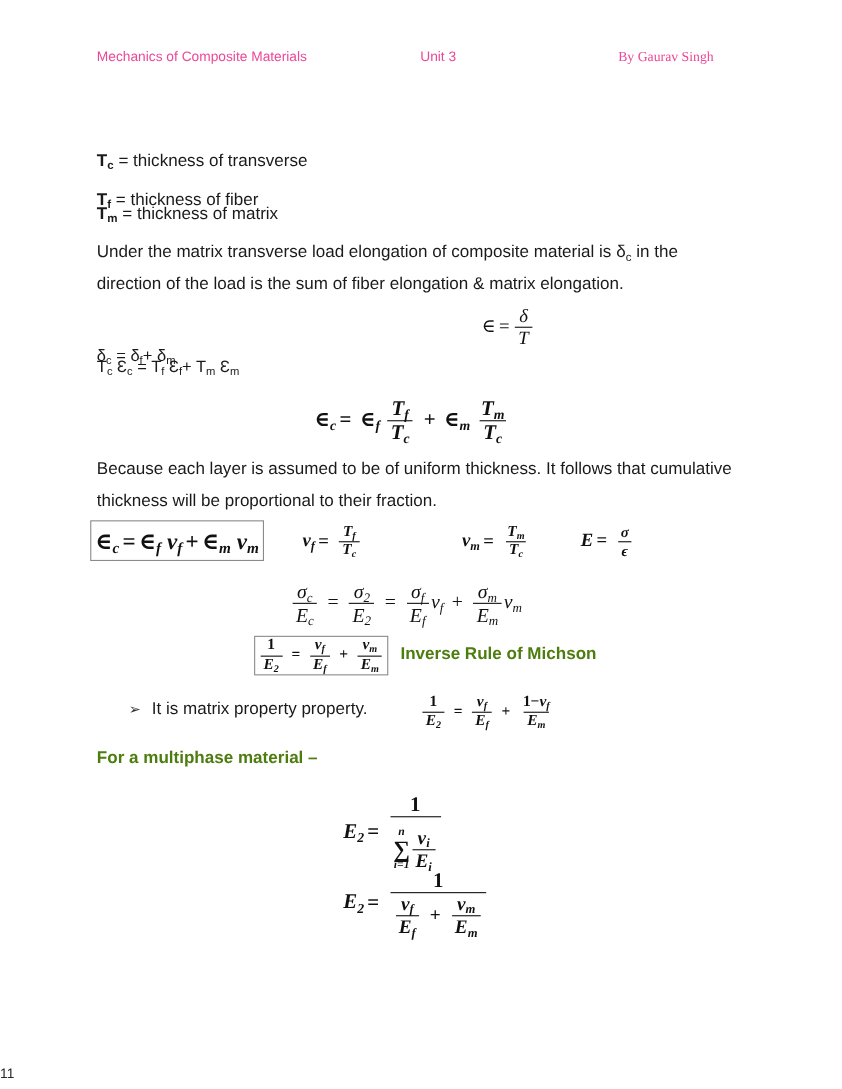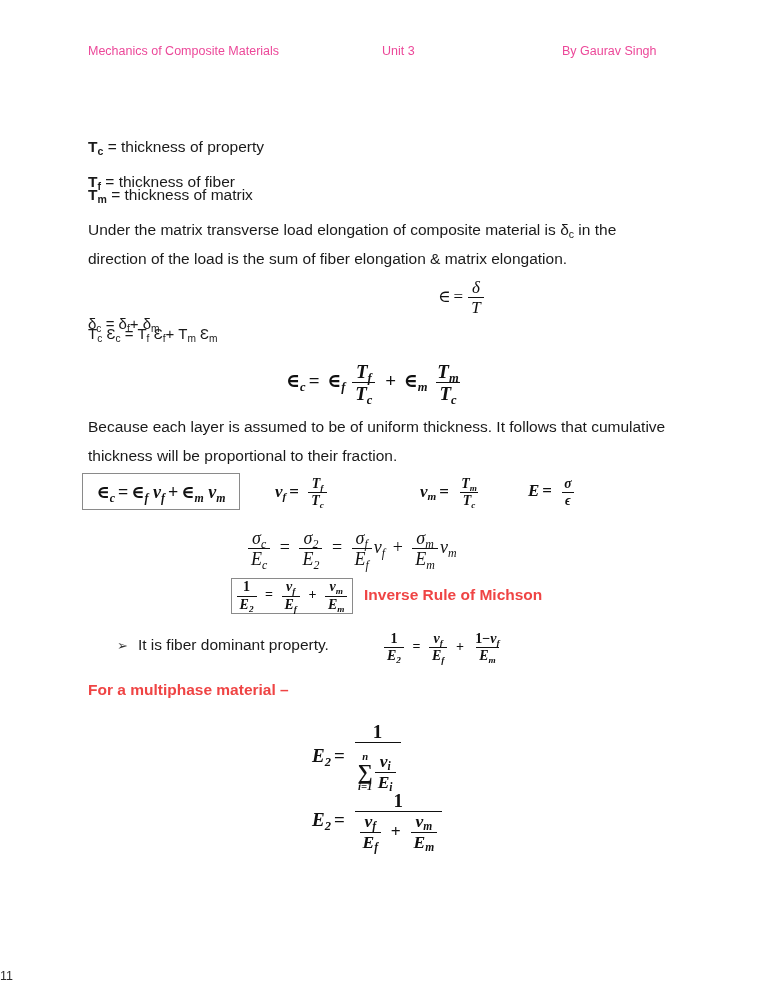--- a/index.html
+++ b/index.html
@@ -21,21 +21,21 @@
     position: absolute;
     top: 44px;
     left: 88px;
     width: 600px;
     height: 20px;
     font-size: 12.5px;
     color: #ec4899;
   }
   .page-header .hdr-left   { position: absolute; left: 0px;   top: 0; white-space: nowrap; }
   .page-header .hdr-center { position: absolute; left: 294px; top: 0; white-space: nowrap; }
-  .page-header .hdr-right  { position: absolute; left: 474px; top: 0; white-space: nowrap; }
+  .page-header .hdr-right  { position: absolute; left: 474px; top: 0; white-space: nowrap; font-family: Liberation Serif, serif; }
 
   
   .body-text {
     position: absolute;
     font-size: 15.5px;
     line-height: 28px;
     color: #1a1a1a;
     white-space: nowrap;
   }
   .para {
@@ -145,21 +145,21 @@
     font-family: "DejaVu Sans", sans-serif;
     font-size: 13px;
     color: #333333;
     margin-right: 10px;
   }
 
   .label-text {
     position: absolute;
     font-size: 15.5px;
     font-weight: bold;
-    color: #ef4444;
+    color: #4d7c0f;
     white-space: nowrap;
   }
 
   .page-number {
     position: absolute;
     top: 969px;
     left: 0;
     width: 765px;
     text-align: left;
     font-size: 12.5px;
@@ -170,21 +170,21 @@
 <body>
 
 <div class="page-header">
   <span class="hdr-left">Mechanics of Composite Materials</span>
   <span class="hdr-center">Unit 3</span>
   <span class="hdr-right">By Gaurav Singh</span>
 </div>
 
 <div class="body-text" style="top:133px;left:88px;">
   <span class="bold">T</span><sub class="bold">c</sub>
-  <span>= thickness of property</span>
+  <span>= thickness of transverse</span>
 </div>
 <div class="body-text" style="top:168px;left:88px;">
   <span class="bold">T</span><sub class="bold">f</sub>
   <span>= thickness of fiber</span>
 </div>
 <div class="body-text" style="top:181px;left:88px;text-align:center;">
   <span class="bold">T</span><sub class="bold">m</sub>
   <span>= thickness of matrix</span>
 </div>
 
@@ -231,21 +231,21 @@
     <span class="den"><span>T</span><span class="msub">c</span></span>
   </span>
 </div>
 
 <div class="para" style="top:412px;left:88px;width:580px;">
   <span>Because each layer is assumed to be of uniform thickness. It follows that</span>
   <span>cumulative thickness will be proportional to their fraction.</span>
 </div>
 
 <div class="eq-box" style="top:473px;left:82px;width:158px;height:37px;">
-  <div class="math" style="position:static;font-size:18px;">
+  <div class="math" style="position:static;font-size:21px;">
     <span class="up">∈</span><span class="msub">c</span><span class="op">=</span><span class="up">∈</span><span class="msub">f</span>
     <span>v</span><span class="msub">f</span><span class="op">+</span><span class="up">∈</span><span class="msub">m</span>
     <span>v</span><span class="msub">m</span>
   </div>
 </div>
 
 <div class="math" style="top:477px;left:275px;font-size:17px;">
   <span>v</span><span class="msub">f</span><span class="op">=</span>
   <span class="frac" style="font-size:0.82em;">
     <span class="num"><span>T</span><span class="msub">f</span></span>
@@ -262,21 +262,21 @@
 </div>
 
 <div class="math" style="top:477px;left:528px;font-size:17px;">
   <span>E</span><span class="op">=</span>
   <span class="frac thin" style="font-size:0.80em;">
     <span class="num">σ</span>
     <span class="den">ϵ</span>
   </span>
 </div>
 
-<div class="math plain" style="top:529px;left:246px;font-size:18px;">
+<div class="math plain" style="top:529px;left:264px;font-size:18px;">
   <span class="frac thin">
     <span class="num"><span>σ</span><span class="msub">c</span></span>
     <span class="den"><span>E</span><span class="msub">c</span></span>
   </span>
   <span class="op">=</span>
   <span class="frac thin">
     <span class="num"><span>σ</span><span class="msub">2</span></span>
     <span class="den"><span>E</span><span class="msub">2</span></span>
   </span>
   <span class="op">=</span>
@@ -306,21 +306,21 @@
     <span class="frac">
       <span class="num"><span>v</span><span class="msub">m</span></span>
       <span class="den"><span>E</span><span class="msub">m</span></span>
     </span>
   </div>
 </div>
 
 <div class="label-text" style="top:586px;left:364px;">Inverse Rule of Michson</div>
 
 <div class="bullet-row" style="top:636px;left:117px;">
-  <span class="bullet-glyph">➢</span><span>It is fiber dominant property.</span>
+  <span class="bullet-glyph">➢</span><span>It is matrix property property.</span>
 </div>
 
 <div class="math" style="top:632px;left:382px;font-size:14px;">
   <span class="frac">
     <span class="num up">1</span>
     <span class="den"><span>E</span><span class="msub">2</span></span>
   </span>
   <span class="op">=</span>
   <span class="frac">
     <span class="num"><span>v</span><span class="msub">f</span></span>

